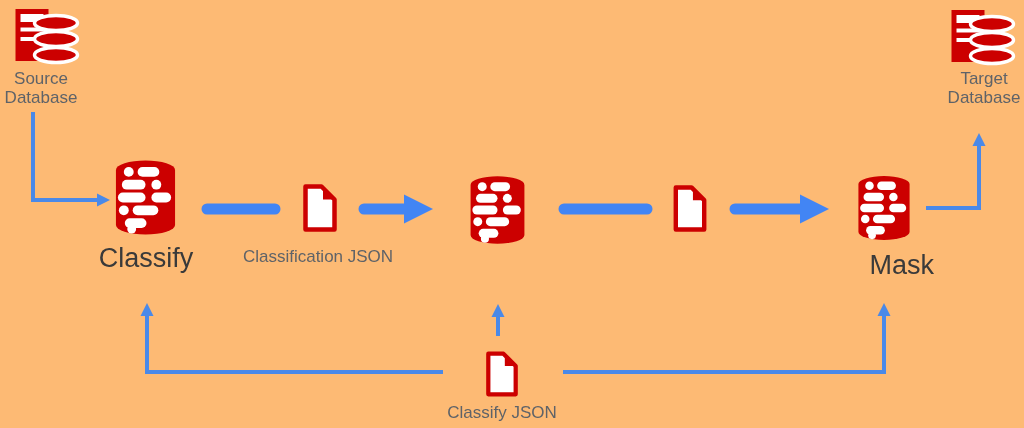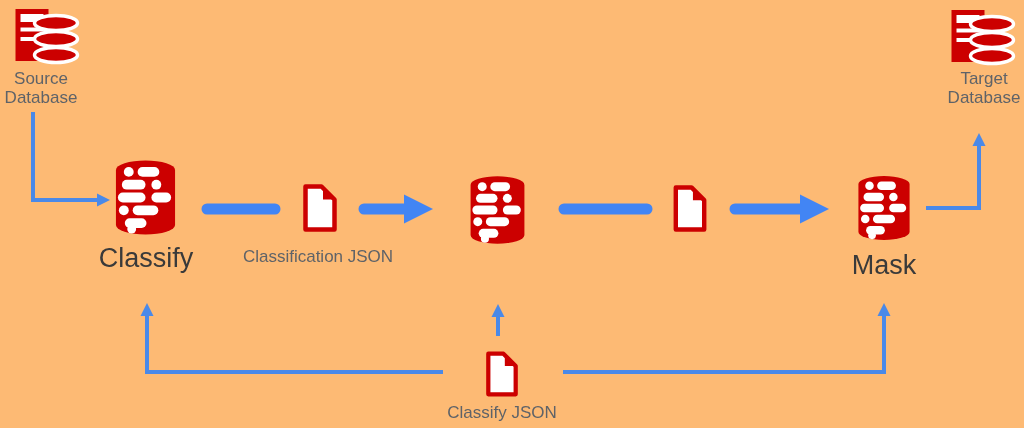--- a/index.html
+++ b/index.html
@@ -47,21 +47,21 @@
   #icon-map         { left: 467px; top: 173px; width: 61px; height: 74px; }
   #icon-mask        { left: 855px; top: 172px; width: 58px; height: 72px; }
   #icon-class-json  { left: 302px; top: 183px; width: 36px; height: 50px; }
   #icon-mask-json   { left: 672px; top: 184px; width: 36px; height: 49px; }
   #icon-opts-json   { left: 485px; top: 350px; width: 34px; height: 48px; }
 
   #label-source-db  { left: -4px;  top: 69px;  width: 90px; }
   #label-target-db  { left: 939px; top: 69px;  width: 90px; }
   #label-classify   { left: 96px;  top: 243px; width: 100px; }
   #label-map        { left: 448px; top: 256px; width: 100px; }
-  #label-mask       { left: 834px; top: 250px; width: 100px; }
+  #label-mask       { left: 834px; top: 250px; width: 100px; text-align: right; }
   #label-class-json { left: 228px; top: 247px; width: 180px; }
   #label-mask-json  { left: 602px; top: 247px; width: 180px; }
   #label-opts-json  { left: 412px; top: 403px; width: 180px; }
 </style>
 </head>
 <body>
 
 <div class="canvas">
 
   <svg class="connectors" width="1024" height="428" viewBox="0 0 1024 428">

